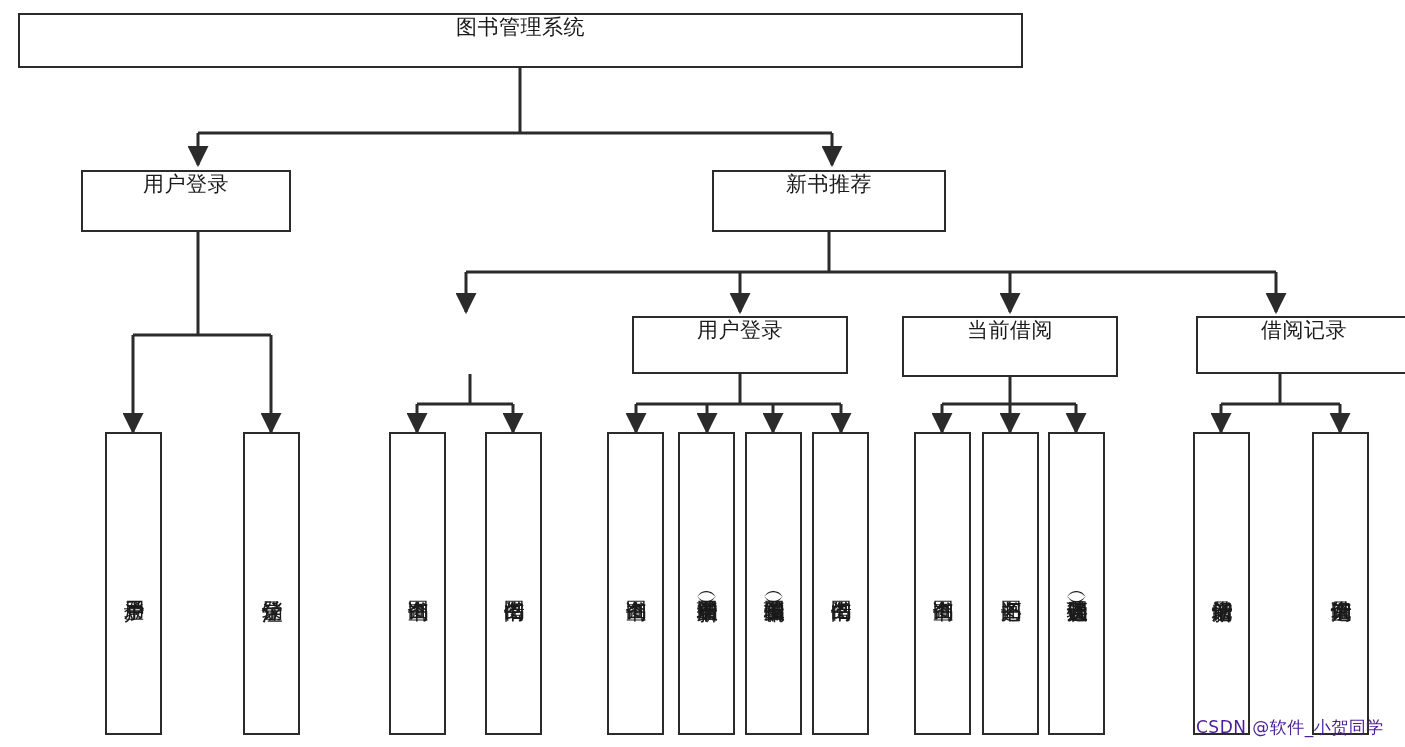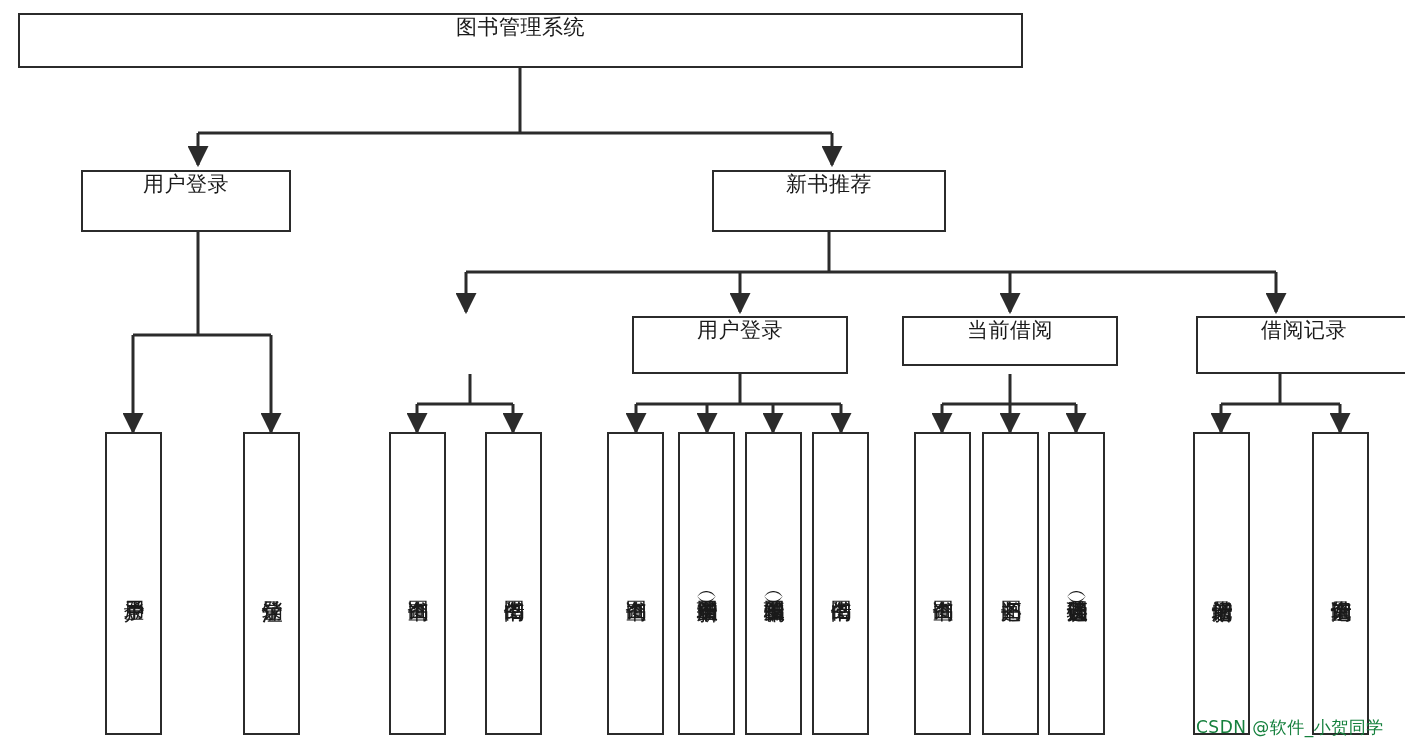--- a/index.html
+++ b/index.html
@@ -56,21 +56,21 @@
     text-align: center;
   }
   .node.leaf .label {
     writing-mode: vertical-rl;
     text-orientation: upright;
     white-space: nowrap;
     display: block;
   }
   .watermark {
     position: absolute;
-    color: #15803d;
+    color: #4c1d95;
     font-size: 17px;
     letter-spacing: 0.5px;
     white-space: nowrap;
     user-select: none;
   }
 </style>
 </head>
 <body>
 
 <div id="diagram-root">
@@ -132,21 +132,21 @@
   <div class="node level-1" style="left:81px; top:170px; width:210px; height:62px;">
     <span class="label">用户登录</span>
   </div>
   <div class="node level-1" style="left:712px; top:170px; width:234px; height:62px;">
     <span class="label">新书推荐</span>
   </div>
 
   <div class="node level-2" style="left:632px; top:316px; width:216px; height:58px;">
     <span class="label">用户登录</span>
   </div>
-  <div class="node level-2" style="left:902px; top:316px; width:216px; height:50px;">
+  <div class="node level-2" style="left:902px; top:316px; width:216px; height:61px;">
     <span class="label">当前借阅</span>
   </div>
   <div class="node level-2" style="left:1196px; top:316px; width:216px; height:58px;">
     <span class="label">借阅记录</span>
   </div>
 
   <div class="node leaf" style="left:105px; top:432px; width:57px; height:303px;">
     <span class="label">用户登录</span>
   </div>
   <div class="node leaf" style="left:243px; top:432px; width:57px; height:303px;">

